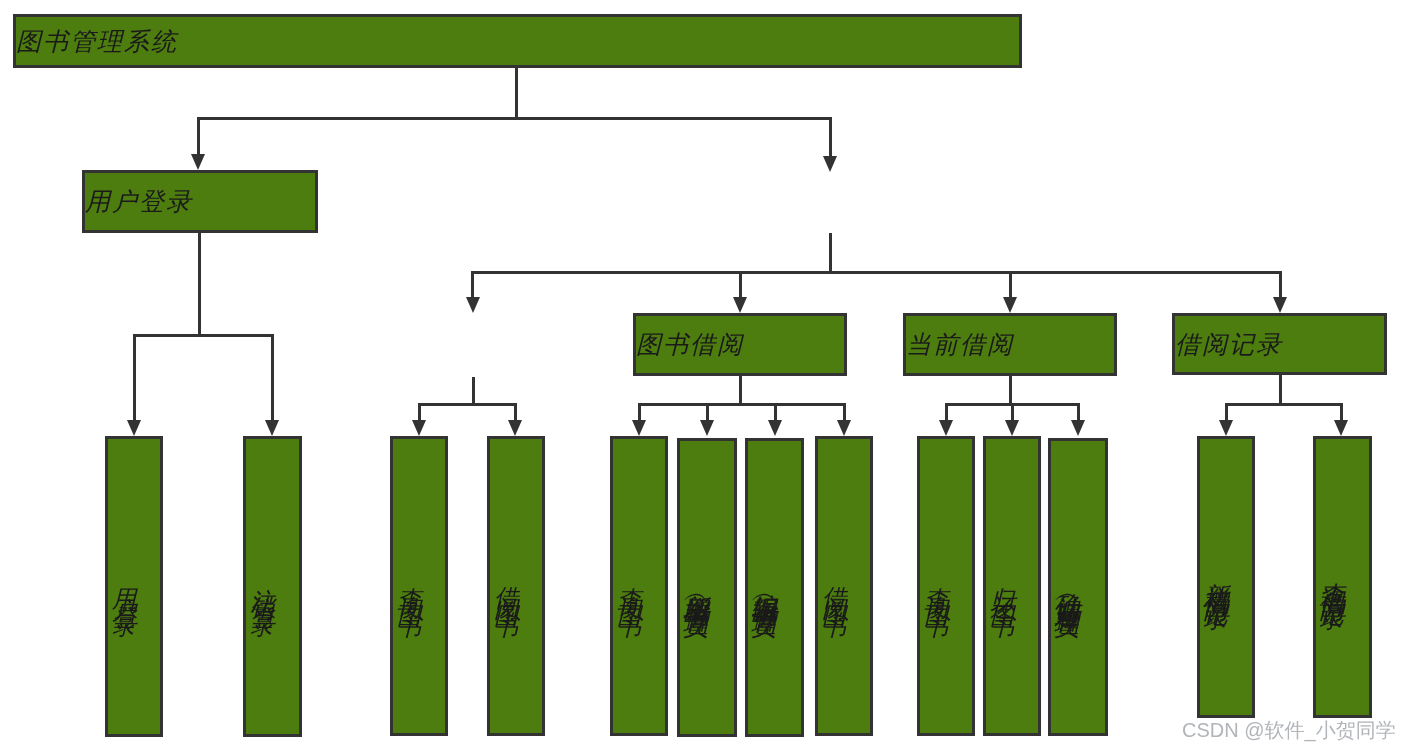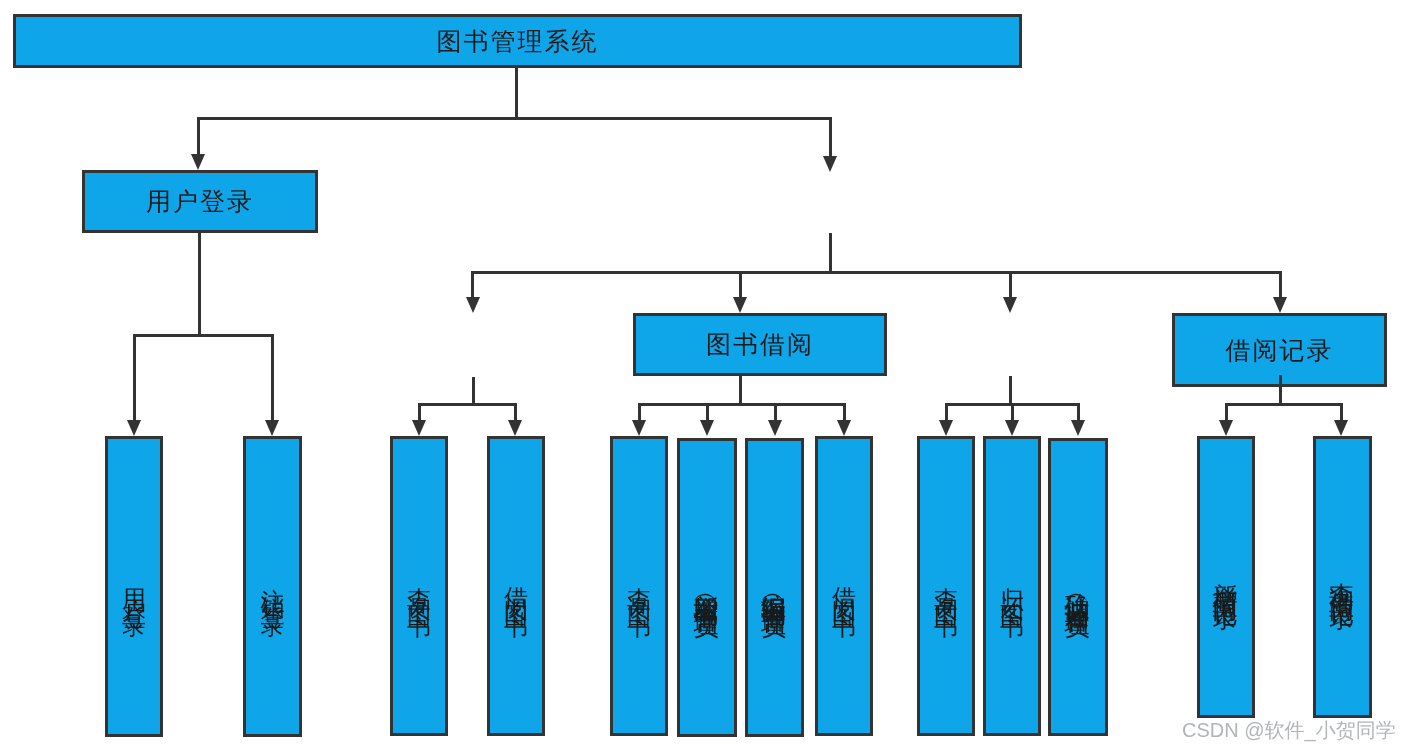--- a/index.html
+++ b/index.html
@@ -13,25 +13,25 @@
     width: 1405px;
     height: 747px;
     background: #ffffff;
     overflow: hidden;
   }
   
   .node {
     position: absolute;
     box-sizing: border-box;
     border: 3px solid #333333;
-    background: #0ea5e9;
+    background: #4d7c0f;
     display: flex;
     align-items: center;
-    justify-content: center;
     color: #1a1a1a;
+    font-style: italic;
   }
   .node-h span {
     font-size: 25px;
     letter-spacing: 2px;
     white-space: nowrap;
   }
   .node-v span {
     writing-mode: vertical-rl;
     text-orientation: mixed;
     white-space: nowrap;
@@ -98,24 +98,27 @@
   <i class="lh" style="left:471px;top:271px;width:811px"></i>
   <i class="lv" style="left:471px;top:271px;height:28px"></i>
   <i class="ar" style="left:466px;top:297px"></i>
   <i class="lv" style="left:739px;top:271px;height:28px"></i>
   <i class="ar" style="left:733px;top:297px"></i>
   <i class="lv" style="left:1009px;top:271px;height:28px"></i>
   <i class="ar" style="left:1003px;top:297px"></i>
   <i class="lv" style="left:1279px;top:271px;height:28px"></i>
   <i class="ar" style="left:1273px;top:297px"></i>
 
-  <div class="node node-h" style="left:633px;top:313px;width:254px;height:63px">
+  <div class="node node-h" style="left:633px;top:313px;width:214px;height:63px">
     <span>图书借阅</span>
   </div>
-  <div class="node node-h" style="left:1172px;top:313px;width:215px;height:74px">
+  <div class="node node-h" style="left:903px;top:313px;width:214px;height:63px">
+    <span>当前借阅</span>
+  </div>
+  <div class="node node-h" style="left:1172px;top:313px;width:215px;height:62px">
     <span>借阅记录</span>
   </div>
 
   <i class="lv" style="left:472px;top:377px;height:29px"></i>
   <i class="lh" style="left:418px;top:403px;width:99px"></i>
   <i class="lv" style="left:418px;top:403px;height:19px"></i>
   <i class="ar" style="left:412px;top:420px"></i>
   <i class="lv" style="left:514px;top:403px;height:19px"></i>
   <i class="ar" style="left:508px;top:420px"></i>
 

